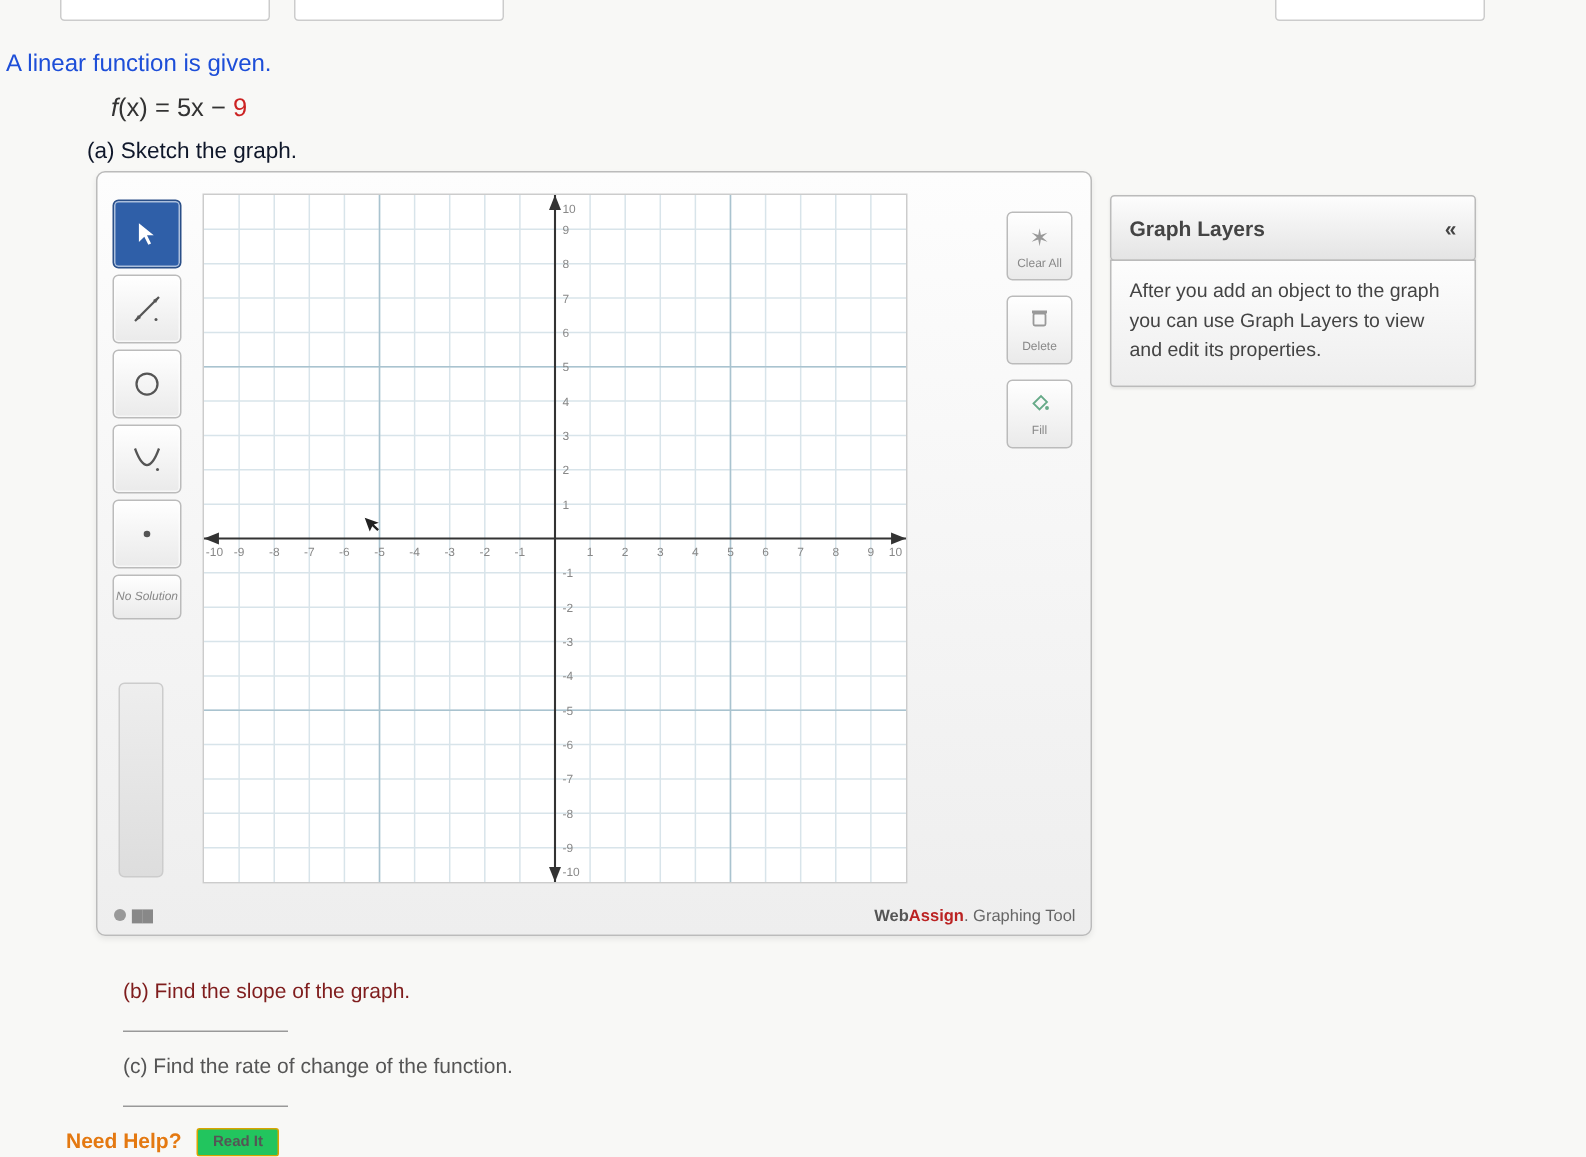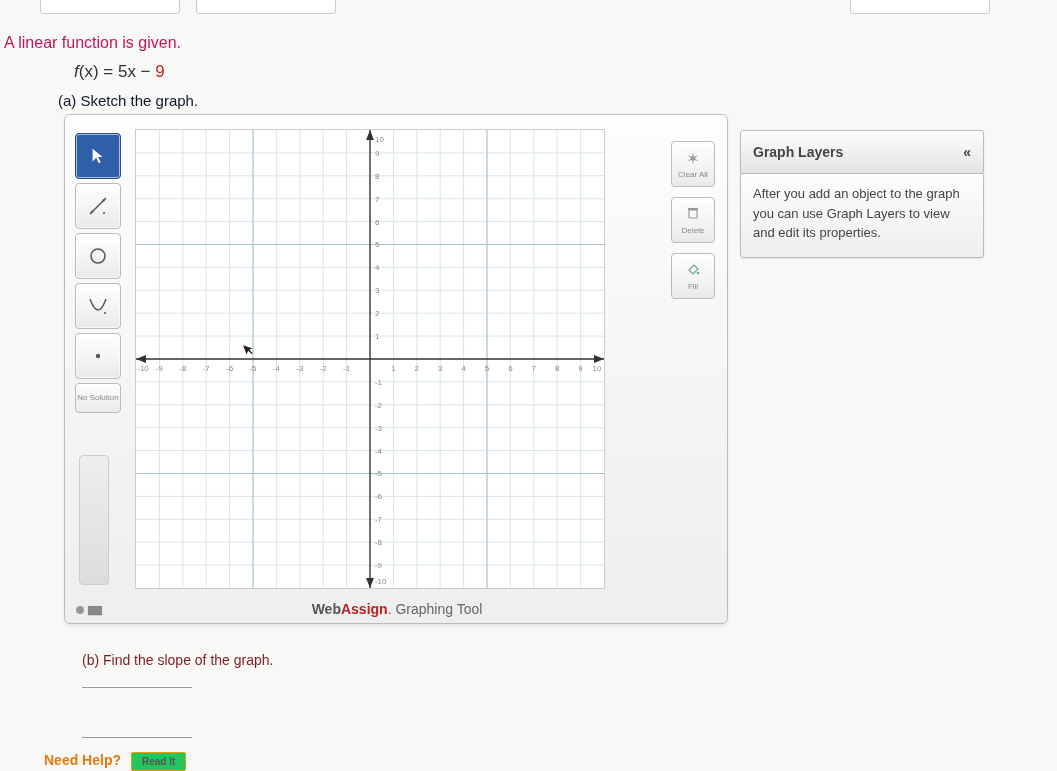--- a/index.html
+++ b/index.html
@@ -24,21 +24,21 @@
     border: 1px solid #ccc;
     background: #fff;
     border-top: none;
     border-radius: 0 0 3px 3px;
   }
   .prompt {
     position: absolute;
     left: 4px;
     top: 34px;
     font-size: 16px;
-    color: #be185d;
+    color: #1d4ed8;
   }
   .equation {
     position: absolute;
     left: 74px;
     top: 62px;
     font-size: 17px;
   }
   .equation .red { color: #c22; }
   .part-a {
     position: absolute;
@@ -90,20 +90,21 @@
     border: 1px solid #bbb;
     background: linear-gradient(#fff,#eaeaea);
     border-radius: 4px;
     font-size: 8px;
     line-height: 1.1;
     text-align: center;
     color: #888;
     display: flex;
     align-items: center;
     justify-content: center;
+    font-style: italic;
   }
   .tool-track {
     position: absolute;
     left: 14px;
     top: 340px;
     width: 30px;
     height: 130px;
     background: linear-gradient(#eee,#ddd);
     border: 1px solid #ccc;
     border-radius: 4px;
@@ -151,22 +152,22 @@
     color: #888;
     font-size: 8px;
   }
   .side-btn .icon { font-size: 16px; color: #999; margin-bottom: 2px; }
 
   .footer-label {
     position: absolute;
     left: 12px;
     right: 10px;
     bottom: 6px;
-    text-align: center;
-    font-size: 14px;
+    text-align: right;
+    font-size: 11px;
     color: #666;
   }
   .footer-label .red { color: #b22; font-weight: bold; }
   .footer-label .bold { font-weight: bold; color: #555; }
 
   .layers-panel {
     position: absolute;
     left: 740px;
     top: 130px;
     width: 244px;
@@ -464,20 +465,21 @@
     <div class="layers-header">
       <span>Graph Layers</span>
       <span>«</span>
     </div>
     <div class="layers-body">After you add an object to the graph you can use Graph Layers to view and edit its properties.</div>
   </div>
 
   <div class="part-b">(b) Find the slope of the graph.</div>
   <div class="blank-b"></div>
 
+  <div class="part-c">(c) Find the rate of change of the function.</div>
   <div class="blank-c"></div>
 
   <div class="need-help">
     <span>Need Help?</span>
     <span class="read-it">Read It</span>
   </div>
 
 </div>
 
 </body></html>

